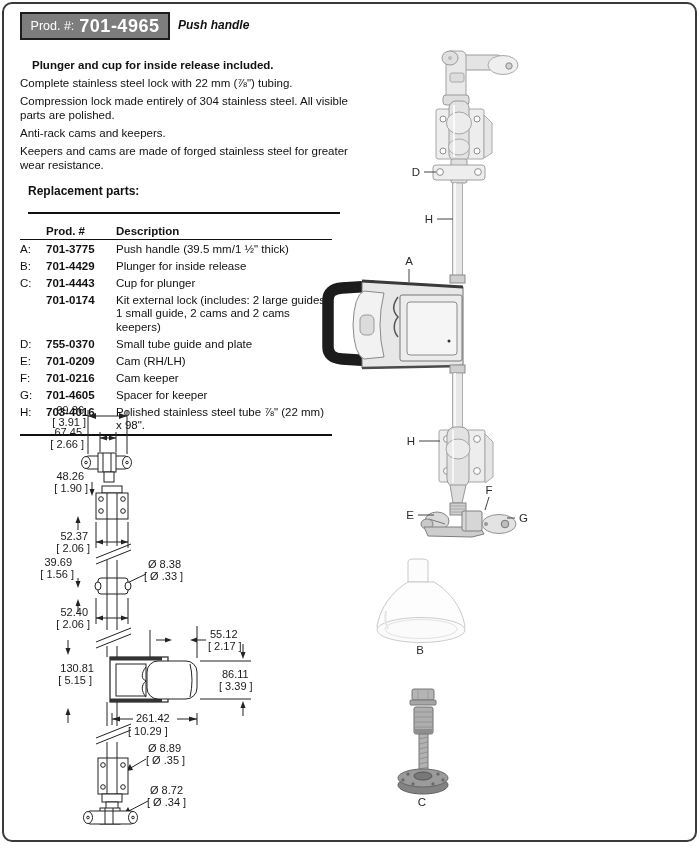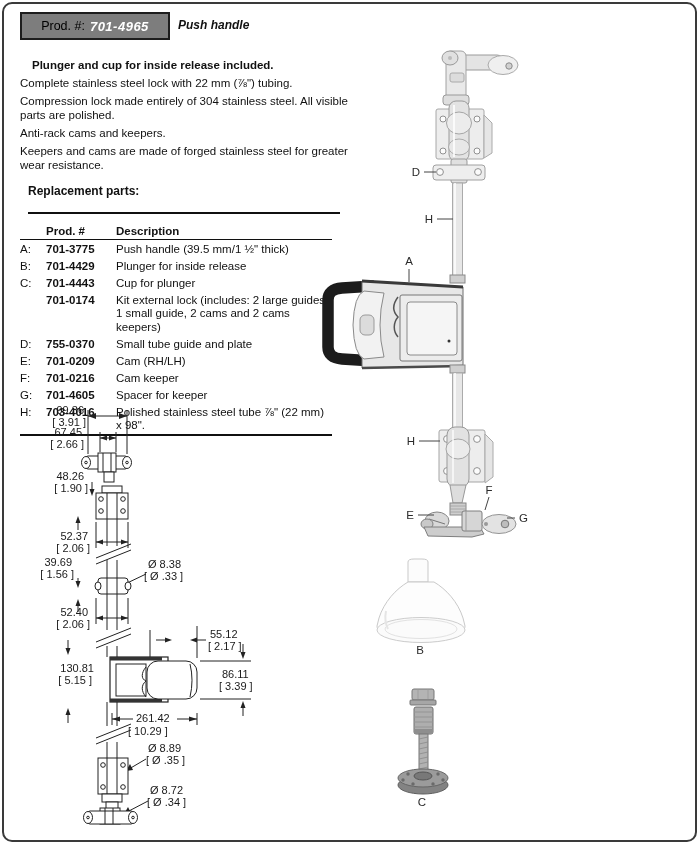--- a/index.html
+++ b/index.html
@@ -1,21 +1,21 @@
 <!DOCTYPE html>
 <html><head>
 <meta charset="utf-8">
 <style>
   html,body{margin:0;padding:0;background:#fff;}
   body{width:700px;height:848px;position:relative;font-family:"Liberation Sans",sans-serif;color:#111;overflow:hidden;}
   .page-border{position:absolute;left:2px;top:2px;right:3px;bottom:6px;border:2px solid #3a3a3a;border-radius:10px;pointer-events:none;}
 
   .prod-box{position:absolute;left:20px;top:12px;width:150px;height:28px;background:#7d7d7d;border:2px solid #1d1d1d;display:flex;align-items:center;justify-content:center;gap:5px;box-sizing:border-box;}
-  .prod-label{color:#000000;font-size:12.5px;}
-  .prod-number{color:#ffffff;font-size:13px;font-weight:bold;letter-spacing:.5px;font-style:italic;}
+  .prod-label{color:#ffffff;font-size:12.5px;}
+  .prod-number{color:#ffffff;font-size:18px;font-weight:bold;letter-spacing:.5px;}
   .prod-name{position:absolute;left:178px;top:18px;font-size:12px;font-weight:bold;font-style:italic;}
 
   .intro{position:absolute;left:20px;top:58px;width:332px;}
   .intro p{margin:0 0 4px 0;font-size:11.5px;line-height:14px;}
   .intro p.lead{font-weight:bold;padding-left:12px;}
 
   .parts{position:absolute;left:20px;top:176px;width:312px;}
   .parts h3{margin:8px;padding:0 0 14px 0;font-size:12px;border-bottom:2px solid #101010;width:100%;}
   table.parts-table{border-collapse:collapse;width:100%;margin-top:1px;border-bottom:2px solid #101010;}
   table.parts-table th{font-size:11.5px;text-align:left;padding:3px 0 2px 0;border-bottom:1.5px solid #101010;margin-left:12px;}

